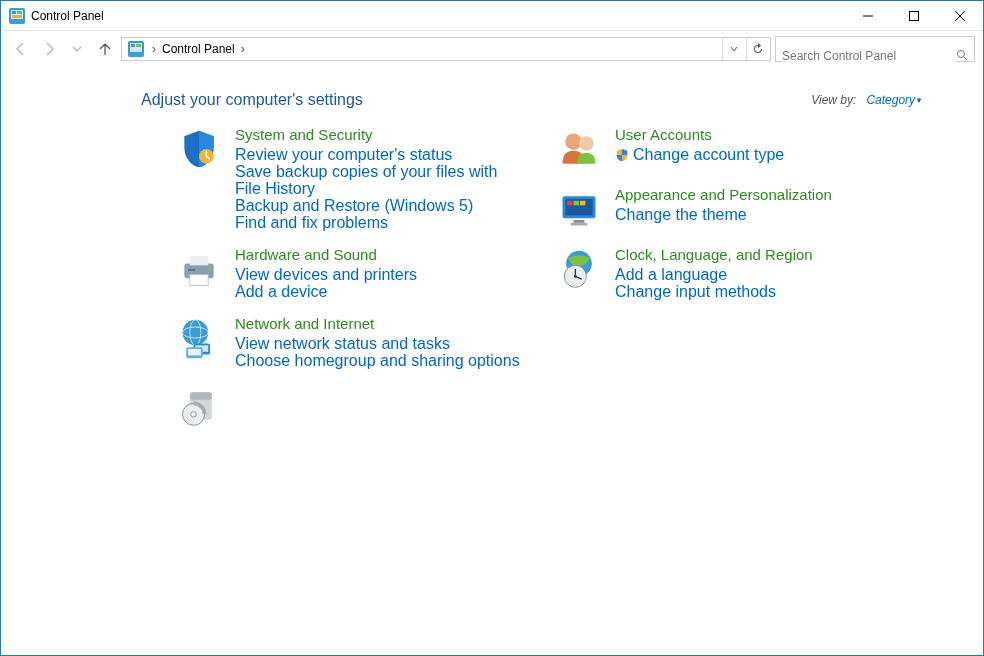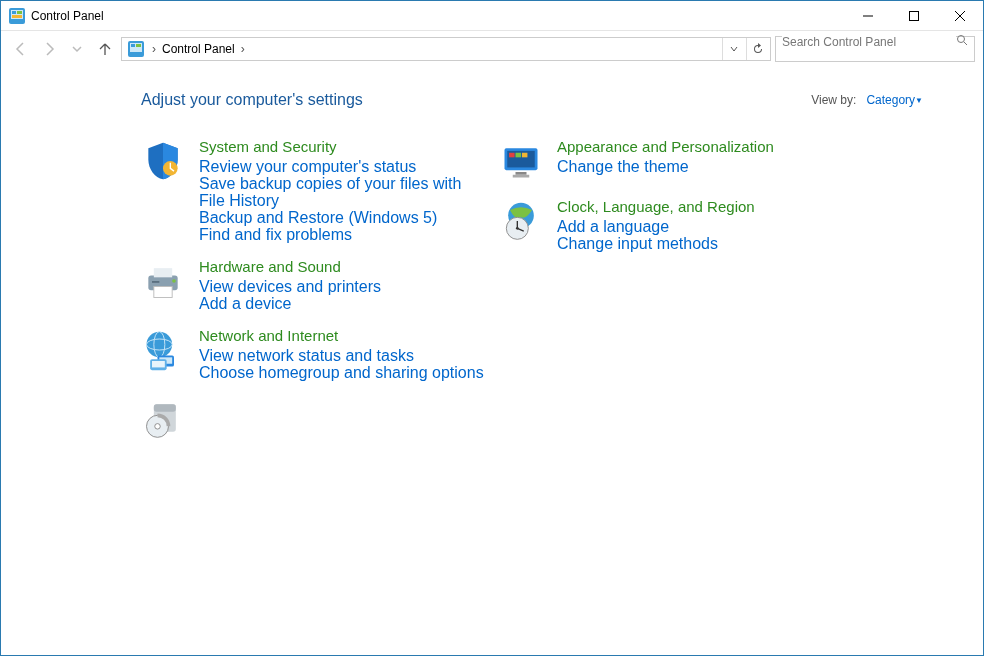--- a/index.html
+++ b/index.html
@@ -90,21 +90,21 @@
     width: 22px; height: 22px;
     display:flex; align-items:center; justify-content:center;
     border-left: 1px solid #ddd;
     color:#555;
   }
   .searchbox {
     width: 200px;
     height: 24px;
     border: 1px solid #ccc;
     display: flex;
-    align-items: flex-end;
+    align-items: flex-start;
     padding: 12px 6px;
     color: #777;
     font-size: 12px;
     font-style: normal;
     background:#fff;
   }
   .searchbox input {
     border: none;
     outline: none;
     flex:1;
@@ -113,49 +113,51 @@
     font-family: inherit;
   }
   .searchbox input::placeholder { color:#777; }
   .searchbox .mag { color:#777; }
   
   .content {
     padding: 24px 40px 20px 140px;
   }
   .content-header {
     display: flex;
-    margin-bottom: 28px;
+    margin-bottom: 16px;
     padding-right: 20px;
   }
   .cp-heading {
     color: #1a5a9c;
     font-size: 16px;
     font-weight: 400;
   }
   .viewby {
     margin-left: auto;
     font-size: 12px;
     color: #555;
     display:flex;
     align-items:center;
     gap:10px;
+    font-style:italic;
   }
   .viewby .vb-value {
     color:#0066cc;
     display:flex;
     align-items:center;
     gap:0;
     cursor:default;
   }
   .viewby .vb-value .caret {
     font-size: 8px;
   }
   .columns {
     display: flex;
-    gap: 8px;
+    gap: 30px;
+    justify-content: center;
   }
   .col {
     flex: 0 0 350px;
     display: flex;
     flex-direction: column;
     gap: 14px;
   }
   .category {
     display: flex;
     gap: 14px;
@@ -362,20 +364,43 @@
               <circle cx="18" cy="32" r="3" fill="#fff" stroke="#888"></circle>
               <path d="M18 20 A12 12 0 0 1 30 32" fill="none" stroke="#aaa" stroke-width="4"></path>
             </svg>
         </span>
       </div>
 
     </div>
 
     <div class="col">
 
+      <div class="category">
+        <span class="cat-icon">
+          <svg viewBox="0 0 48 48">
+              <circle cx="18" cy="16" r="9" fill="#e8a77a"></circle>
+              <path d="M6 40 Q6 26 18 26 Q30 26 30 40 Z" fill="#d97438"></path>
+              <circle cx="32" cy="18" r="8" fill="#f0c9a8"></circle>
+              <path d="M22 40 Q22 28 32 28 Q42 28 42 40 Z" fill="#7bc143"></path>
+            </svg>
+        </span>
+        <div class="cat-body">
+          <div class="cat-title">User Accounts</div>
+          <div class="cat-link">
+            <span class="shield-small">
+              <svg viewBox="0 0 16 16">
+                  <path d="M8 1 L14 3 V8 C14 12 11 15 8 15 C5 15 2 12 2 8 V3 Z" fill="#f2b533"></path>
+                  <path d="M8 1 L14 3 V8 H8 Z" fill="#2a88e0"></path>
+                  <path d="M8 8 H2 V8 C2 12 5 15 8 15 Z" fill="#2a88e0"></path>
+                </svg>
+            </span>
+            <span>Change account type</span>
+          </div>
+        </div>
+      </div>
 
       <div class="category">
         <span class="cat-icon">
           <svg viewBox="0 0 48 48">
               <rect x="6" y="10" width="36" height="24" rx="2" fill="#2a88e0"></rect>
               <rect x="9" y="13" width="30" height="18" fill="#1a5a9c"></rect>
               <rect x="11" y="15" width="6" height="5" fill="#e04040"></rect>
               <rect x="18" y="15" width="6" height="5" fill="#7bc143"></rect>
               <rect x="25" y="15" width="6" height="5" fill="#f2b533"></rect>
               <rect x="18" y="36" width="12" height="3" fill="#888"></rect>

